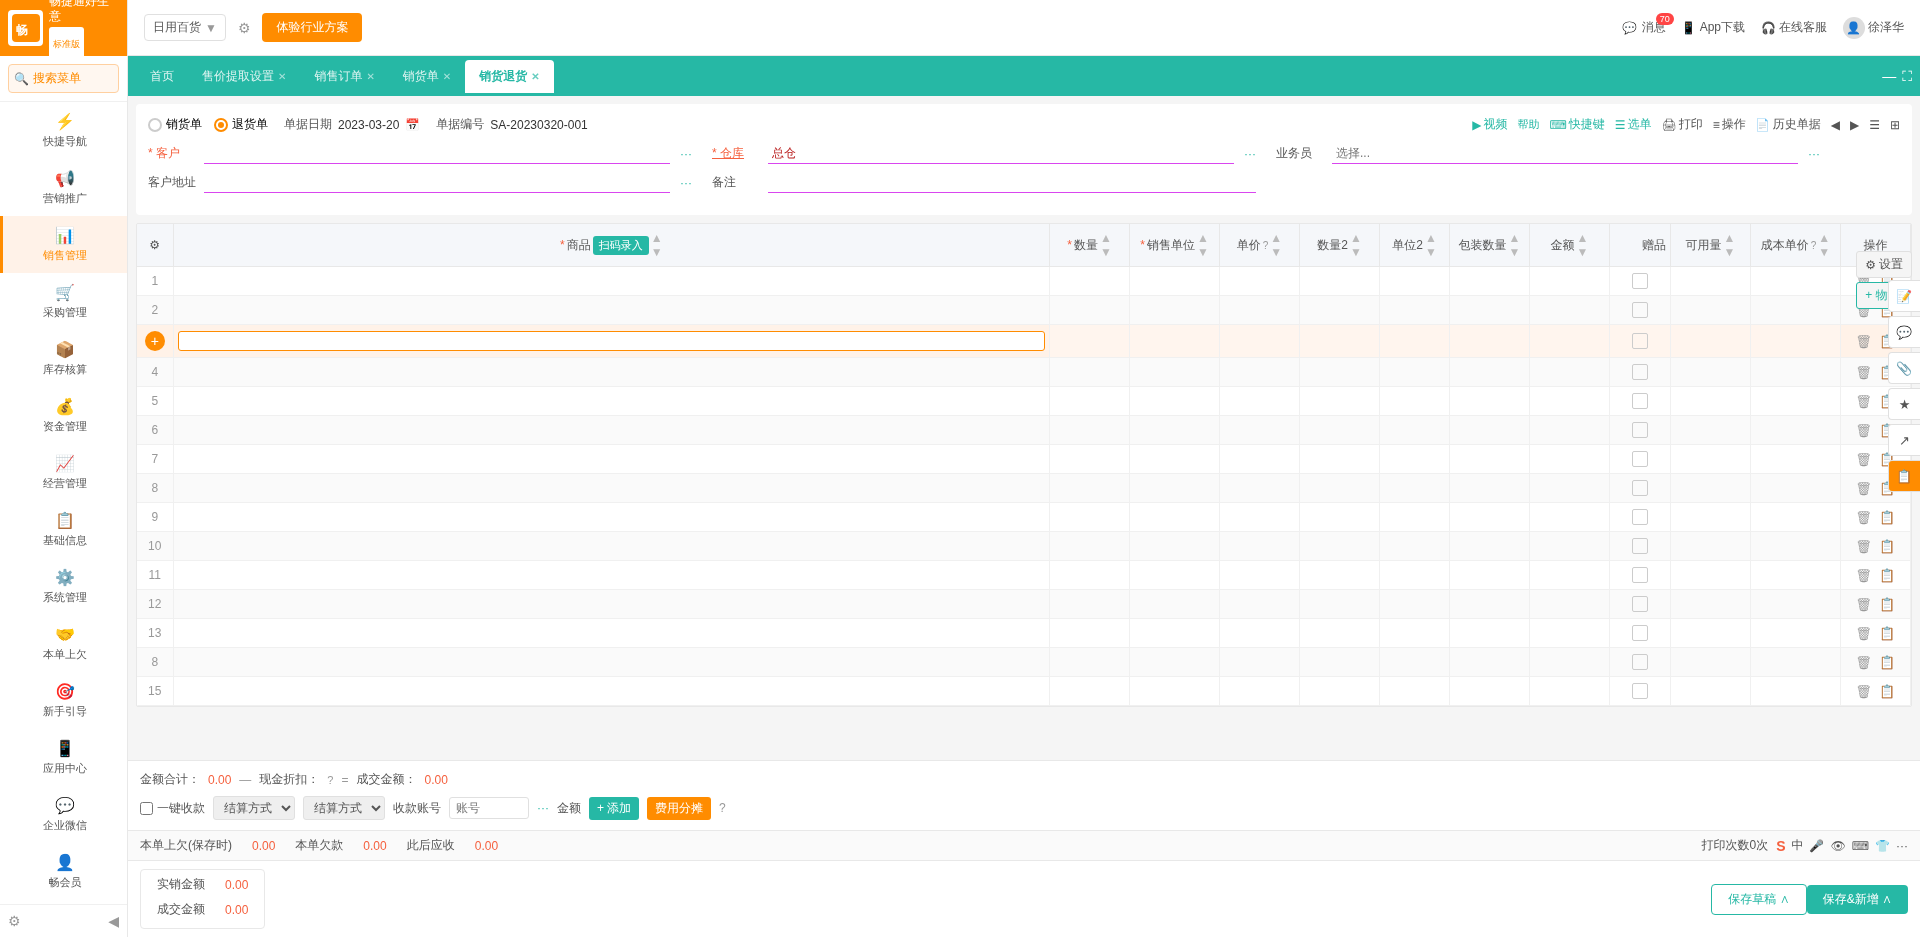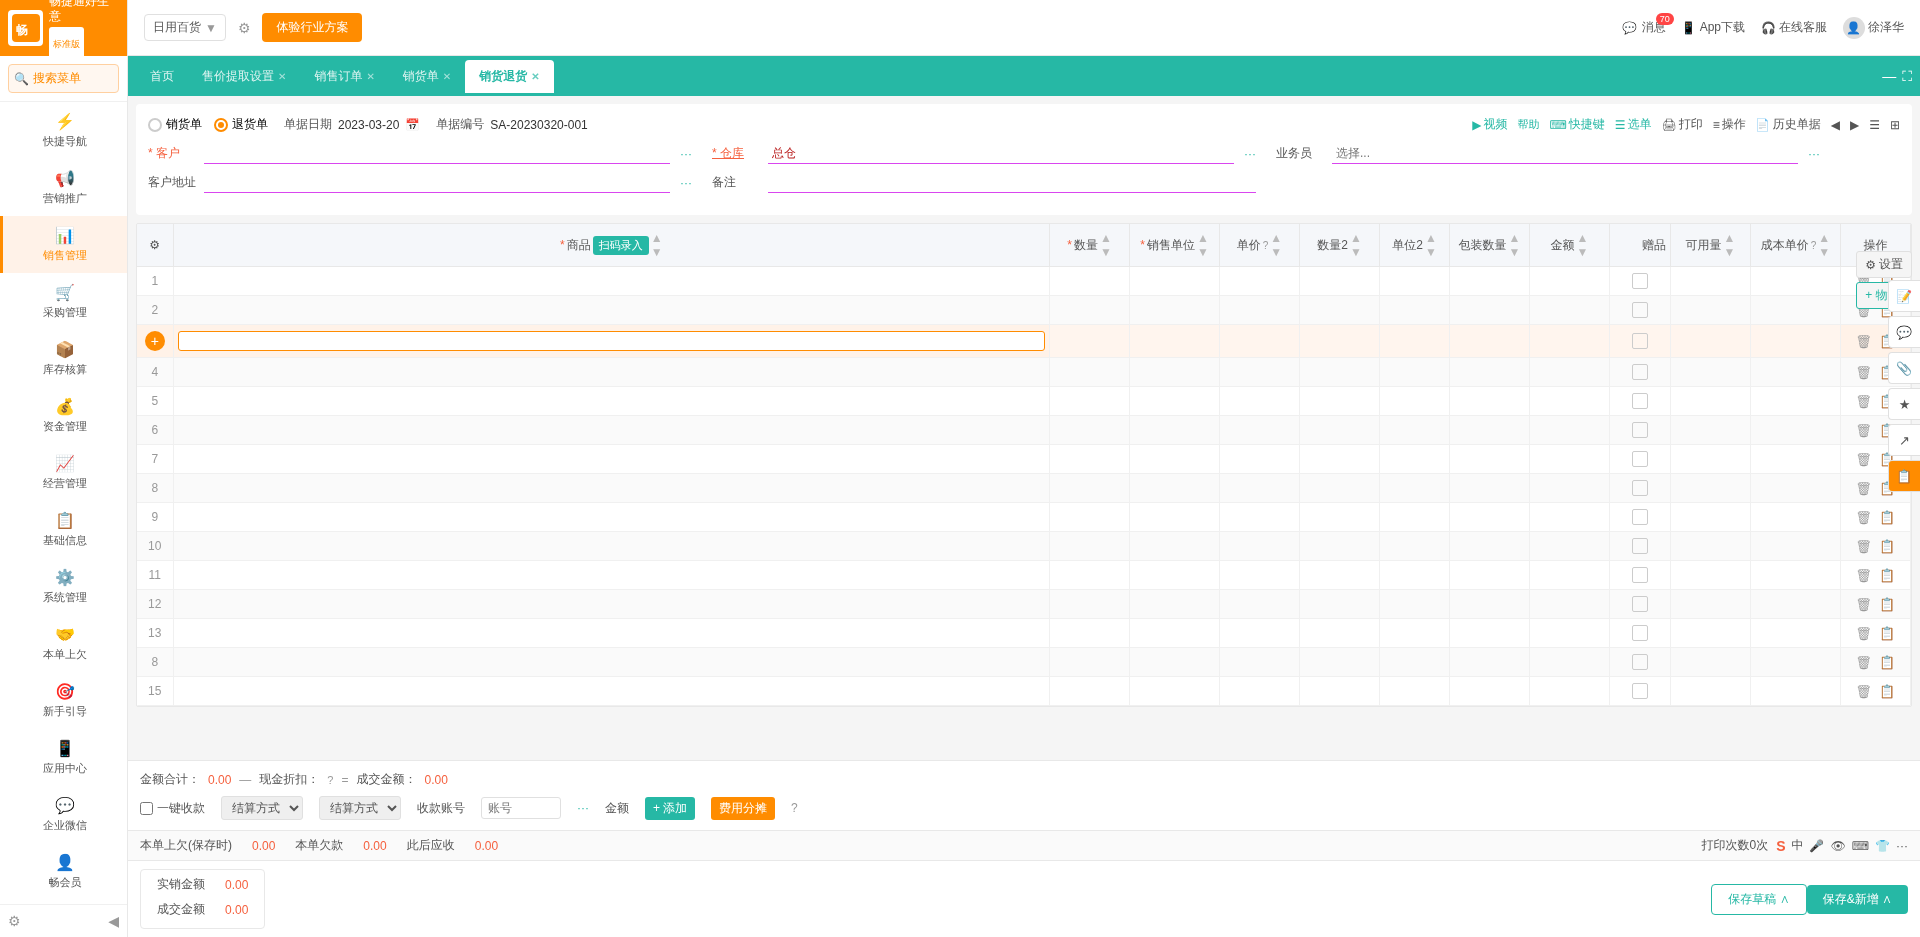--- a/index.html
+++ b/index.html
@@ -73,21 +73,21 @@
     .subtotal-row { background: #fffaf0 !important; font-weight: 500; }
     .subtotal-row td { color: #555; }
 
     
     .bottom-area { background: #fff; padding: 10px 12px; border-top: 1px solid #e8e8e8; }
     .bottom-row1 { display: flex; align-items: center; gap: 8px; margin-bottom: 8px; }
     .amount-text { color: #555; }
     .amount-value { color: #f5603e; font-weight: 500; }
     .dash { color: #999; }
     .equals { color: #999; }
-    .bottom-row2 { display: flex; align-items: center; gap: 16px; }
+    .bottom-row2 { display: flex; align-items: center; gap: 8px; }
     .checkbox-label { display: flex; align-items: center; gap: 4px; color: #555; }
     .cost-row { display: flex; justify-content: space-between; gap: 20px; align-items: center; margin-bottom: 4px; }
     .cost-label { color: #555; }
     .cost-value { color: #f5603e; font-weight: 500; }
 
     
     .statusbar { background: #fafafa; border-top: 1px solid #e8e8e8; padding: 6px 12px; display: flex; align-items: center; gap: 20px; font-size: 11px; color: #555; }
     .statusbar-right { margin-left: auto; display: flex; align-items: center; gap: 8px; }
 
     

